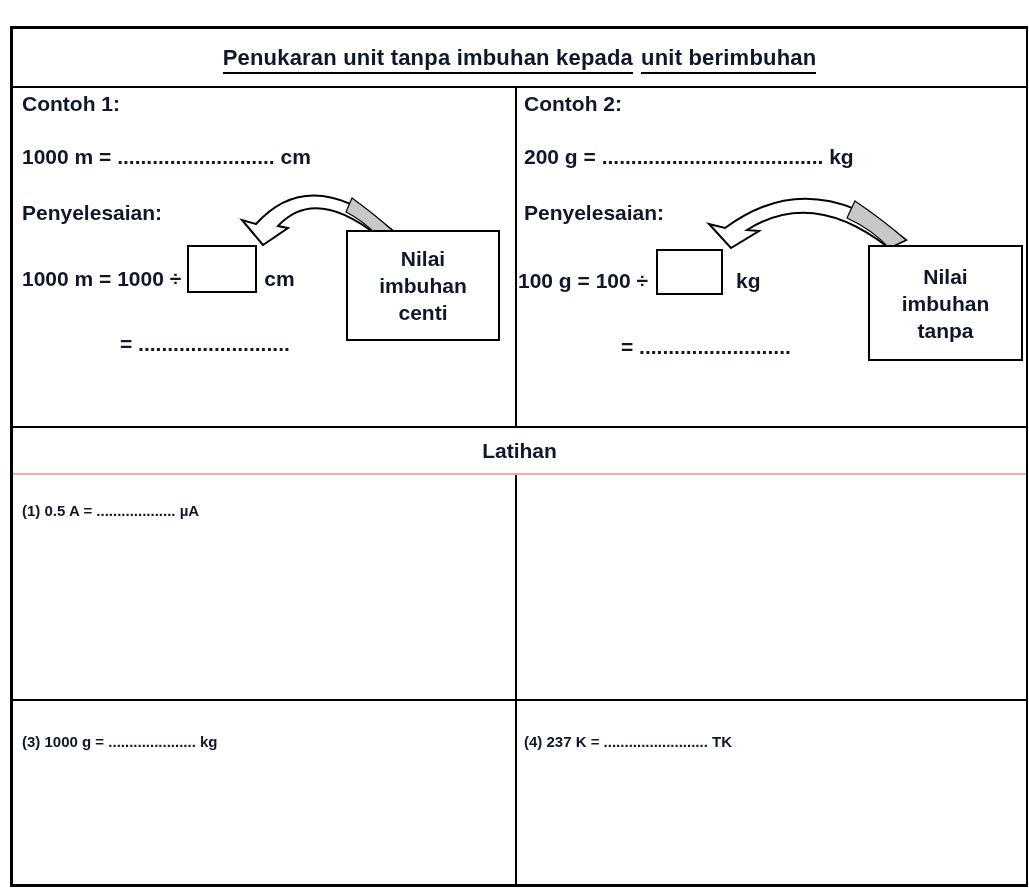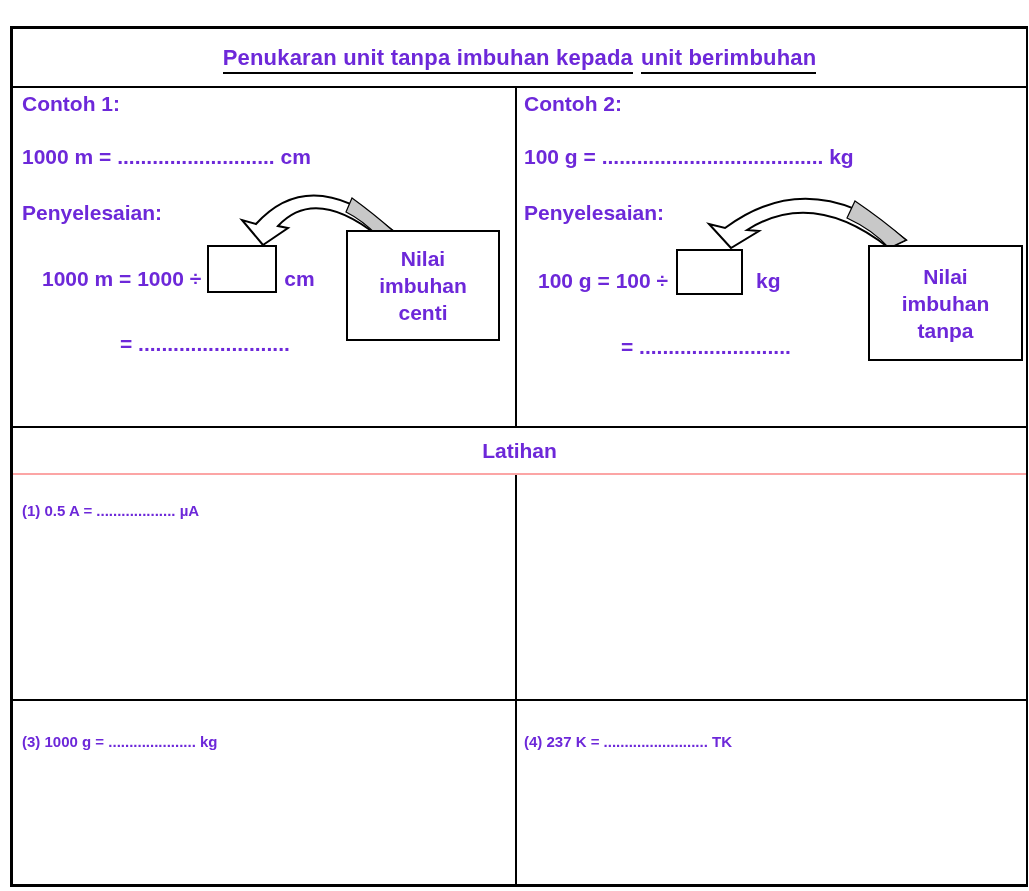--- a/index.html
+++ b/index.html
@@ -1,19 +1,19 @@
 <!DOCTYPE html>
 <html><head>
 <meta charset="utf-8">
 <style>
   * { margin:0; padding:0; box-sizing:border-box; }
   html,body { background:#ffffff; }
   .page {
     position:relative; width:1029px; height:891px; background:#ffffff;
-    font-family:"Liberation Sans", sans-serif; font-weight:bold; color:#6d28d9;
+    font-family:"Liberation Sans", sans-serif; font-weight:bold; color:#0f172a;
     overflow:hidden;
   }
   .worksheet {
     position:absolute; left:10px; top:26px; width:1018px; height:861px;
     border:3px solid #000; border-right-width:2px;
     display:flex; flex-direction:column; background:#fff;
   }
   .row { position:relative; }
   .row-title  { height:59px; border-bottom:2px solid #000;
                 display:flex; align-items:center; justify-content:center; }
@@ -32,21 +32,21 @@
   .ex-heading   { position:absolute; left:9px;  top:4px;   font-size:21px; }
   .ex-problem   { position:absolute; left:9px;  top:57px;  font-size:21px; }
   .ex-solution  { position:absolute; left:9px;  top:113px; font-size:21px; }
   .cell-right .ex-heading  { left:7px; }
   .cell-right .ex-problem  { left:7px; }
   .cell-right .ex-solution { left:7px; }
 
   .equation { position:absolute; left:9px; top:157px; height:48px;
               display:flex; align-items:flex-end; font-size:21px; }
   .cell-right .equation { left:1px; top:161px; height:46px; }
-  .equation .lhs  { padding-bottom:2px;margin-left:20px; }
+  .equation .lhs  { padding-bottom:2px; }
   .equation .unit { padding-bottom:2px; }
   .blank-box { display:inline-block; width:70px; height:48px;
                border:2px solid #000; background:#fff; margin:0 7px 0 6px; }
   .cell-right .blank-box { width:67px; height:46px; margin:0 13px 0 8px; }
 
   .result { position:absolute; left:107px; top:244px; font-size:21px; }
   .cell-right .result { left:104px; top:247px; }
 
   .hint-box { position:absolute; border:2px solid #000; background:#fff;
               display:flex; flex-direction:column; align-items:center;
@@ -101,21 +101,21 @@
 
         <div class="hint-box centi">
           <span>Nilai</span>
           <span>imbuhan</span>
           <span>centi</span>
         </div>
       </div>
 
       <div class="cell-right">
         <div class="ex-heading">Contoh 2:</div>
-        <div class="ex-problem">100 g = ...................................... kg</div>
+        <div class="ex-problem">200 g = ...................................... kg</div>
         <div class="ex-solution">Penyelesaian:</div>
 
         <svg class="arrow-svg a2" viewBox="0 0 215 64">
           <path class="arrow-body" d="M 30 60 L 8 36 L 24 40 Q 110 -24 205 52 L 188 60 Q 112 0 46 42 L 58 43 Z"></path>
           <path class="arrow-shade" d="M 205 52 L 188 60 Q 172 42 146 30 L 154 13 Q 182 32 205 52 Z"></path>
         </svg>
 
         <div class="equation">
           <span class="lhs">100 g = 100 ÷</span>
           <span class="blank-box"></span>

